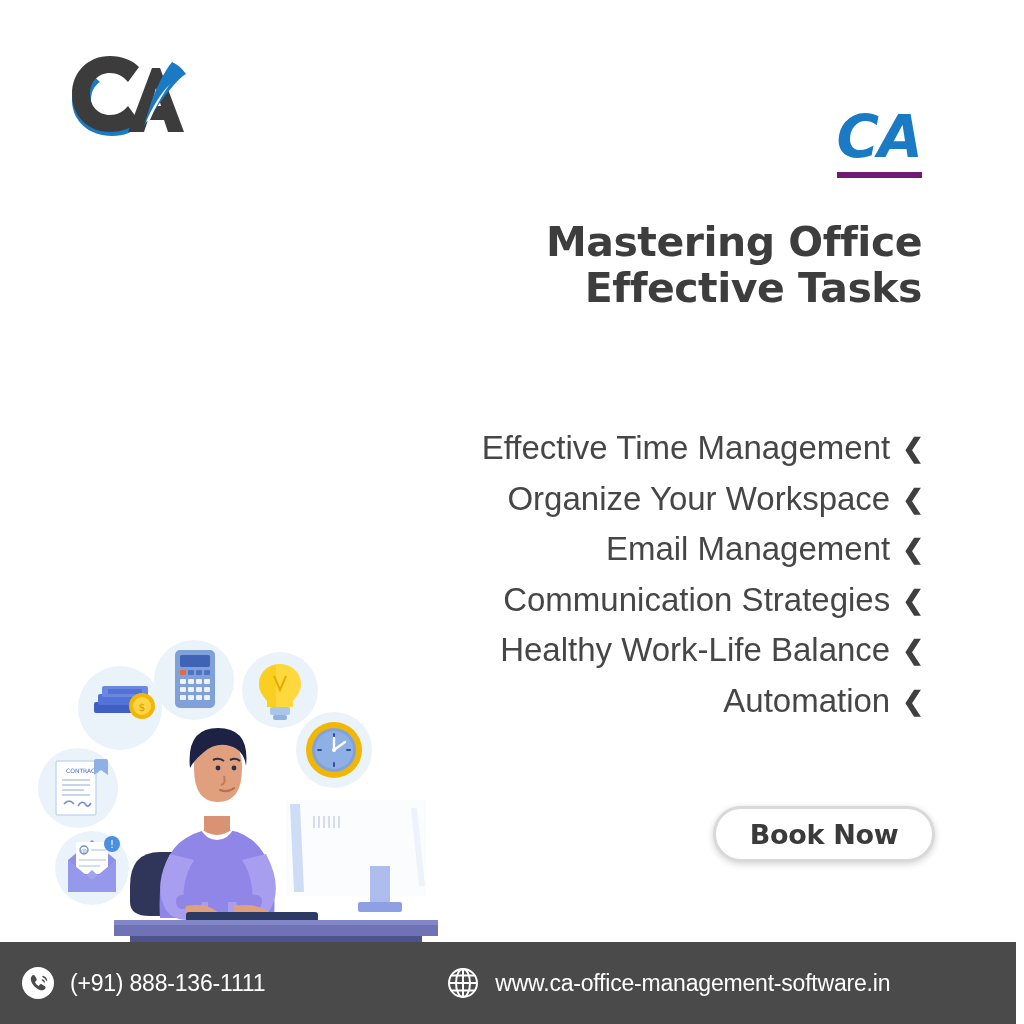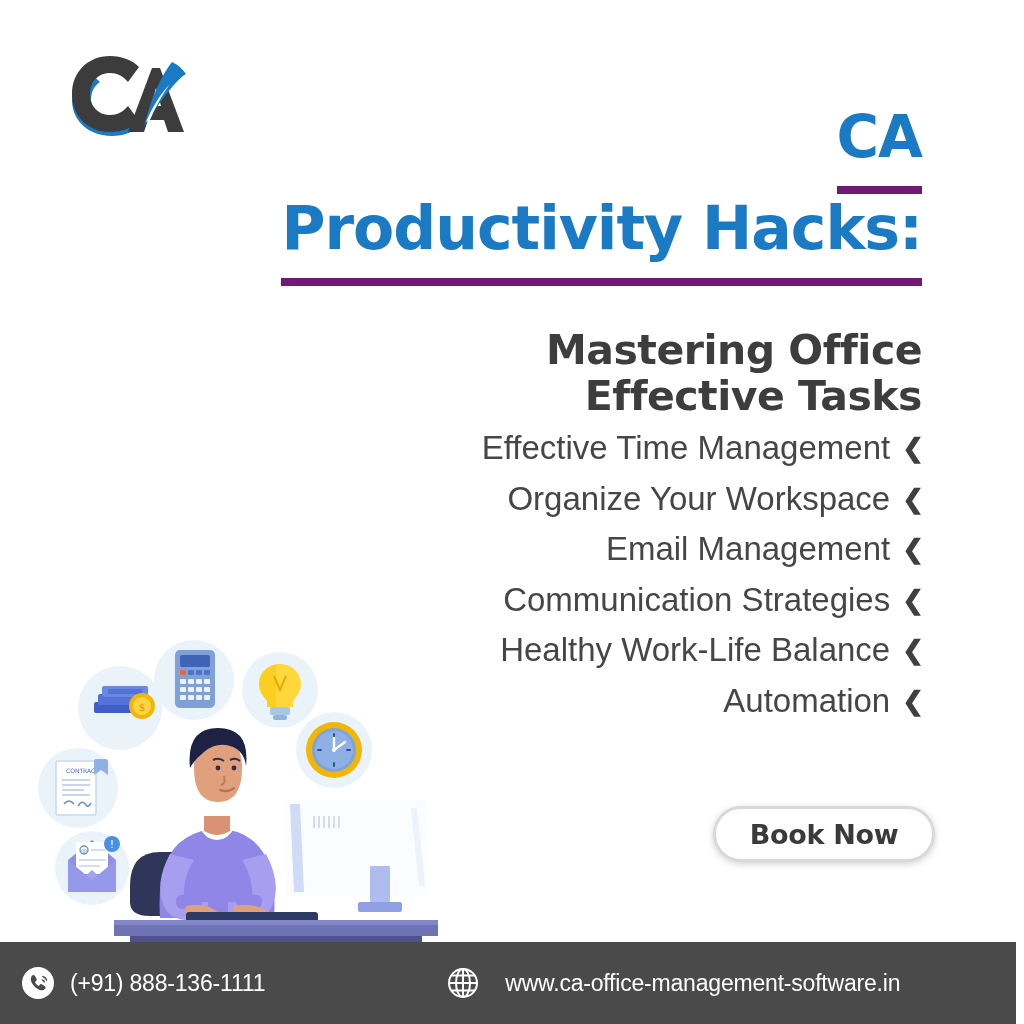--- a/index.html
+++ b/index.html
@@ -25,22 +25,23 @@
     display:block;
     color:#1b7ac4;
     font-family:"DejaVu Sans", sans-serif;
     font-weight:bold;
     font-size:58px;
     line-height:1.0;
     letter-spacing:-1px;
   }
   .hl-blue .u {
     display:inline-block;
-    border-bottom:8px solid #701a75;
-    padding-bottom:20px;
+    border-bottom:6px solid #701a75;
+    padding-bottom:6px;
+    font-style:italic;
   }
   .hl-line1 { margin-bottom:4px; }
   .hl-line2 { font-size:60px; }
   .hl-dark {
     display:block;
     color:#3d3d3d;
     font-family:"DejaVu Sans", sans-serif;
     font-weight:bold;
     font-size:41px;
     line-height:1.12;
@@ -94,21 +95,21 @@
   .illus svg { width:100%; height:100%; display:block; }
 
   
   .footer {
     position:absolute; left:0; right:8px; bottom:0; height:82px;
     background:#4a4a4a;
     display:flex; align-items:center;
   }
   .foot-item { display:flex; align-items:center; }
   .foot-phone { margin-left:18px; }
-  .foot-web { margin-left:178px;gap:10px; }
+  .foot-web { margin-left:178px; }
   .foot-ico { width:40px; height:40px; flex:none; margin-right:12px; }
   .foot-ico svg { width:100%; height:100%; display:block; }
   .foot-txt {
     color:#ffffff;
     font-size:23px;
     font-family:"Liberation Sans", sans-serif;
     letter-spacing:-0.2px;
     white-space:nowrap;
   }
 </style>
@@ -126,21 +127,20 @@
 
       <path d="M100 20 L124 84 L108 84 L104 72 L88 72 L84 84 L68 84 L92 20 Z M96 40 L91 58 L101 58 Z" fill="#3c3c3c"></path>
 
       <path d="M112 14 C104 24 96 40 90 58 C86 70 84 78 84 78 C92 66 100 54 108 44 C116 34 122 28 126 26 C122 20 117 16 112 14 Z" fill="#1b7ac4"></path>
       <path d="M86 74 C92 60 100 46 110 36 C104 44 96 58 90 72 Z" fill="#ffffff"></path>
     </svg>
   </div>
 
   <div class="headline">
     <span class="hl-blue hl-line1"><span class="u">CA</span></span>
-    <span class="hl-blue hl-line2"><span class="u">Productivity Hacks:</span></span>
     <span class="hl-dark">
       <span>Mastering Office</span><br>
       <span>Effective Tasks</span>
     </span>
   </div>
 
   <ul class="features">
     <li><span>Effective Time Management</span><span class="chev">❮</span></li>
     <li><span>Organize Your Workspace</span><span class="chev">❮</span></li>
     <li><span>Email Management</span><span class="chev">❮</span></li>

